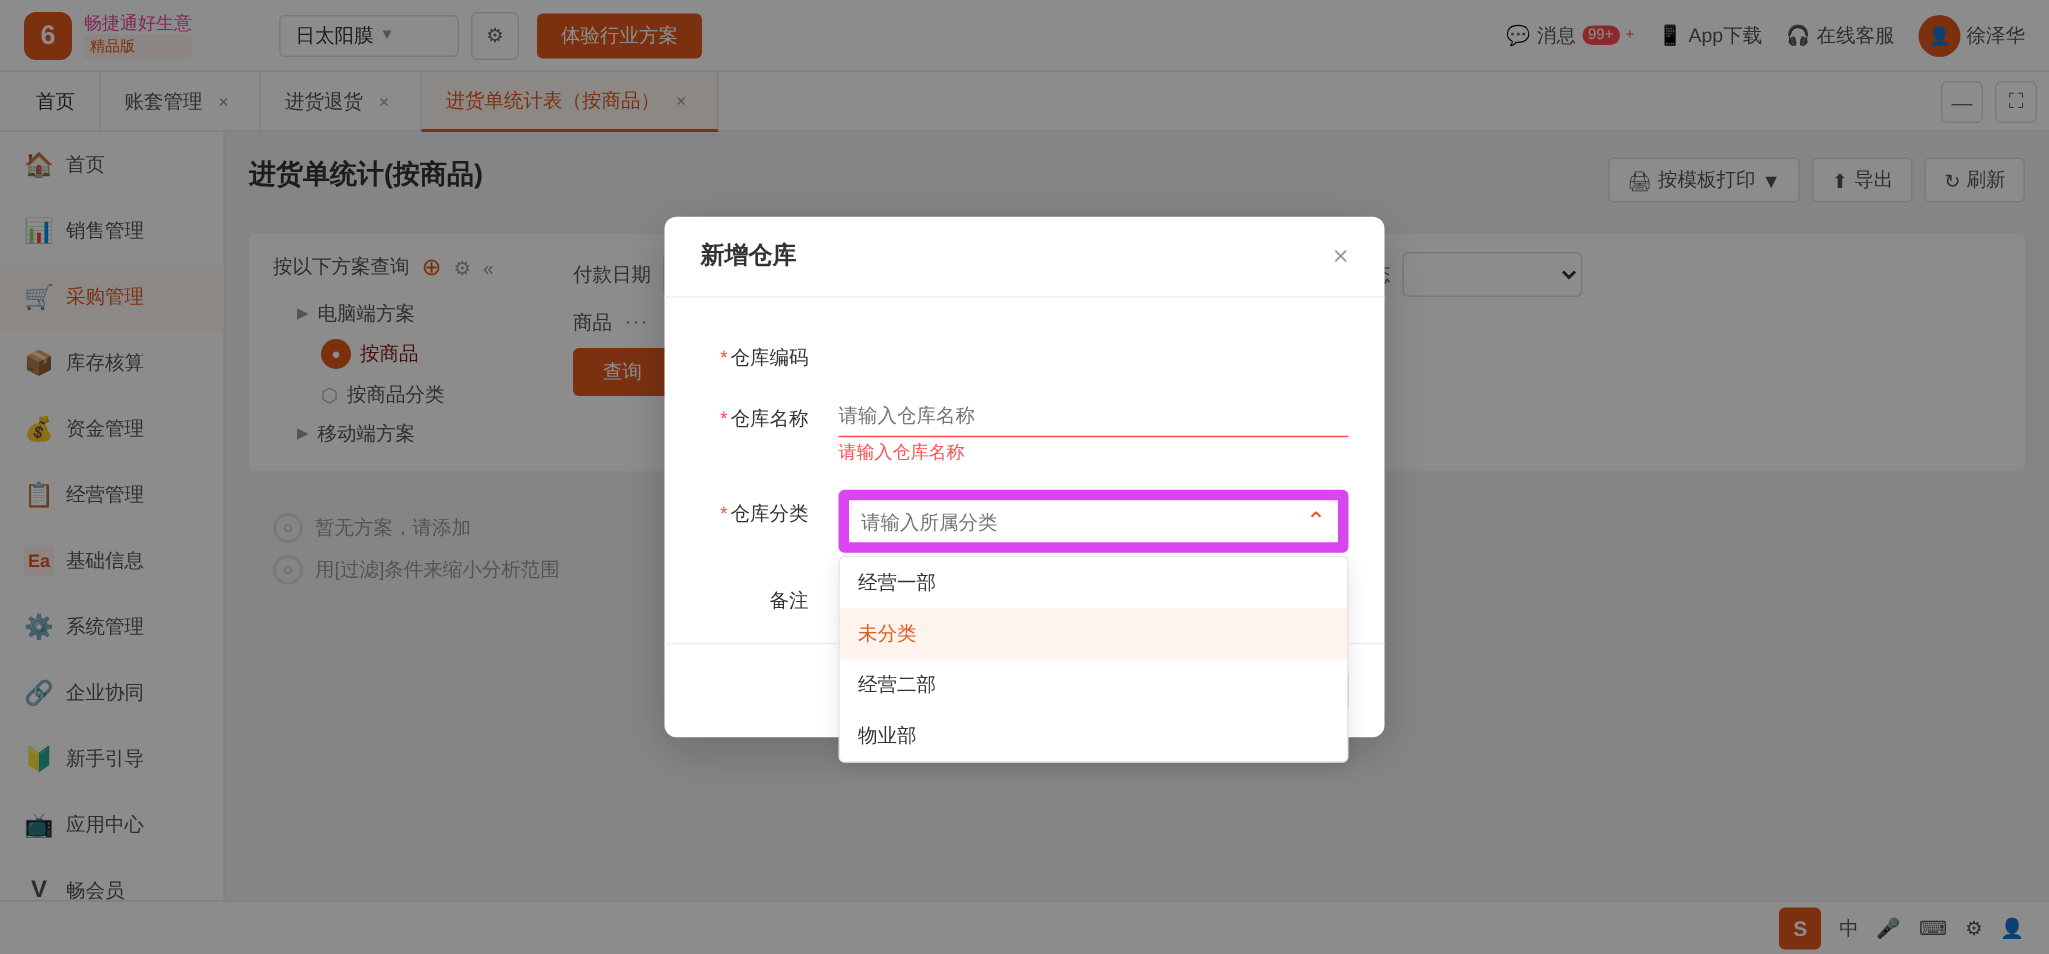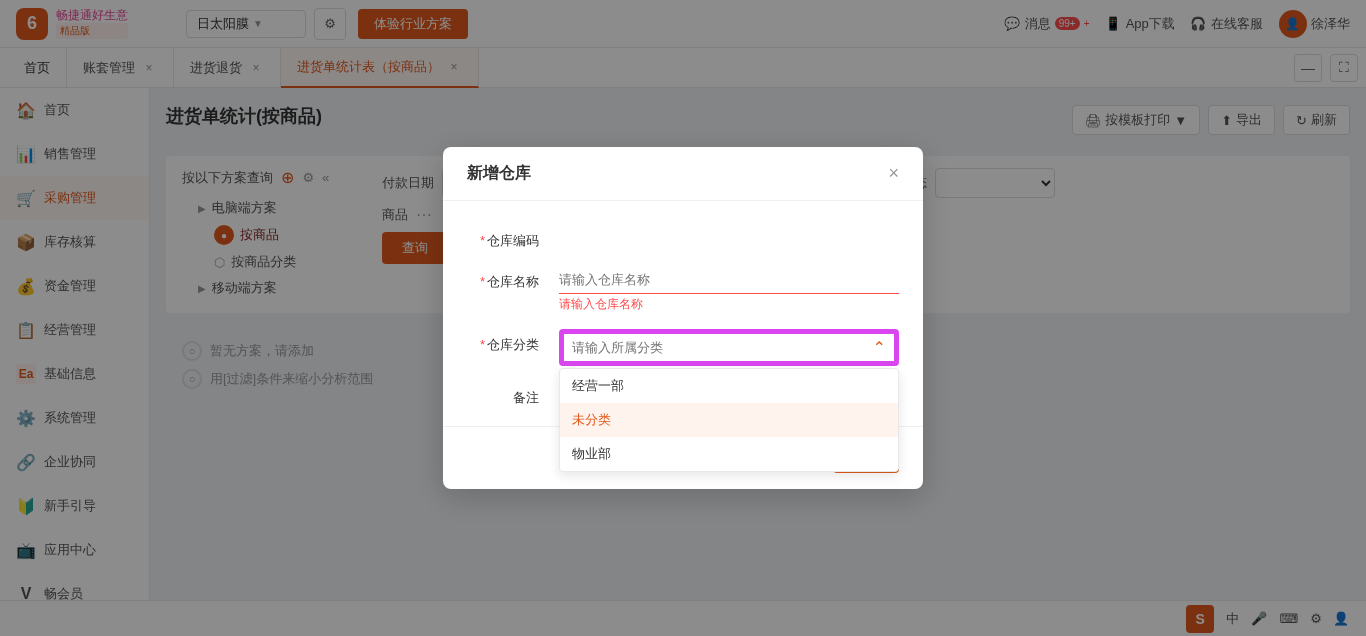--- a/index.html
+++ b/index.html
@@ -198,21 +198,21 @@
     .form-control-wrap { flex: 1; position: relative; }
     .form-control {
       width: 100%; border: none; border-bottom: 1px solid #ddd;
       padding: 6px 0; font-size: 13px; color: #333; outline: none;
       background: transparent;
     }
     .form-control.error-border { border-bottom: 1px solid #ff4d4f; }
     .error-msg { color: #ff4d4f; font-size: 12px; margin-top: 2px; }
     .category-input-wrap {
       display: flex; align-items: center;
-      border: 5px solid #d946ef; border-radius: 4px; padding: 4px 8px;
+      border: 7px solid #d946ef; border-radius: 4px; padding: 4px 8px;
       background: #fff;
       justify-content: flex-end;
     }
     .category-input {
       flex: 1; border: none; outline: none; font-size: 13px; color: #999;
       background: transparent;
     }
     .category-chevron { color: #e05a1e; font-size: 16px; cursor: pointer; }
 
     
@@ -480,20 +480,21 @@
       <span class="form-label required">仓库分类</span>
       <div class="form-control-wrap" style="position:relative;">
         <div class="category-input-wrap">
           <input class="category-input" type="text" placeholder="请输入所属分类" style="">
           <span class="category-chevron">⌃</span>
         </div>
 
         <div class="dropdown-list">
           <div class="dropdown-item">经营一部</div>
           <div class="dropdown-item selected">未分类</div>
+          <div class="dropdown-item">经营二部</div>
           <div class="dropdown-item">物业部</div>
         </div>
       </div>
     </div>
 
     <div class="form-row">
       <span class="form-label">备注</span>
       <div class="form-control-wrap">
         <input class="form-control" type="text" placeholder="" style="">
       </div>

